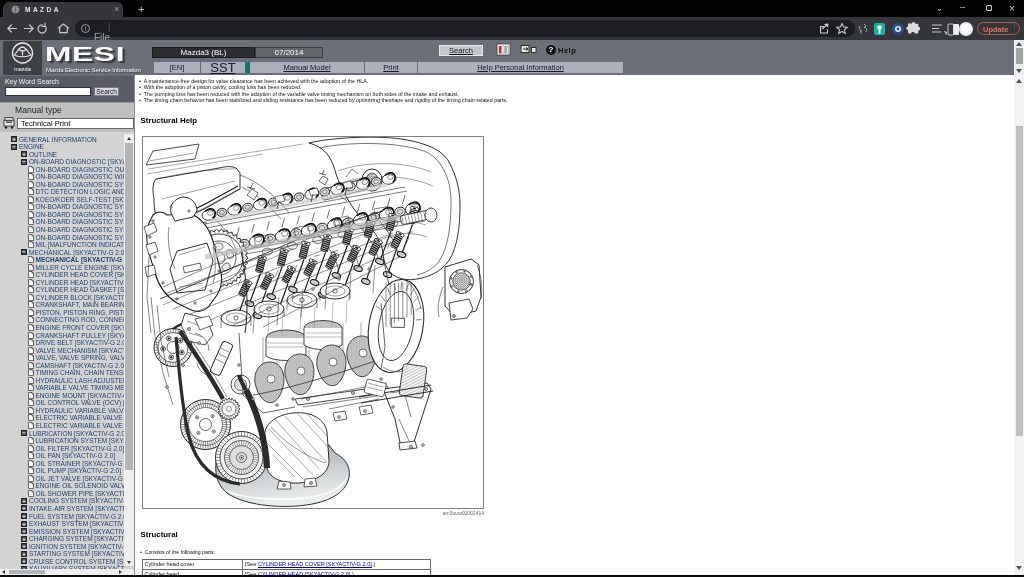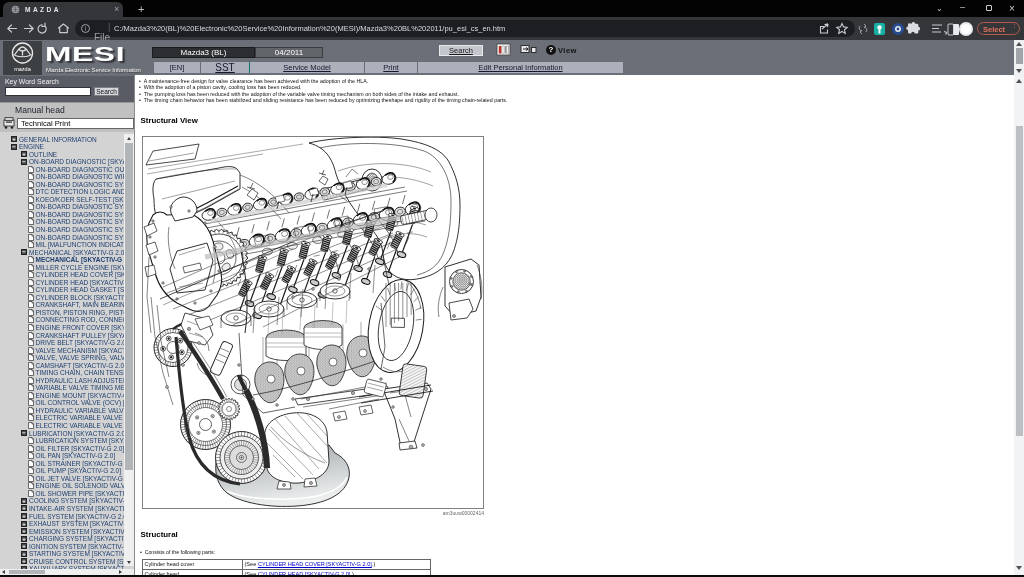--- a/index.html
+++ b/index.html
@@ -36,21 +36,20 @@
       <path d="M18.5 6.5 H27.2 M23.5 3 L27.2 6.5 L23.5 10"></path>
       <path d="M36.2 2.8 A4.1 4.1 0 1 0 39 4 M39 1.2 V4.3 H35.9"></path>
       <path d="M52.5 6 L57.5 2 L62.5 6 M53.7 5.3 V10.6 H61.3 V5.3"></path>
     </g>
   </svg>
 
   <div class="abs" style="left:75px;top:19.5px;width:780px;height:17.5px;background:#1d1e21;border-radius:9px;"></div>
   <div class="abs" style="left:81px;top:23.5px;width:9px;height:9px;border:1px solid #9aa0a6;border-radius:50%;color:#9aa0a6;font-size:6.5px;text-align:center;line-height:8px;">i</div>
   <div class="abs" style="left:94px;top:32px;color:#9aa0a6;font-size:10px;">File</div>
   <div class="abs" style="left:108px;top:22px;color:#5f6368;font-size:9px;">|</div>
-  <div class="abs" style="left:114px;top:23.8px;color:#dadce0;font-size:7.5px;letter-spacing:0;">C:/Mazda3%20(BL)%20Electronic%20Service%20Information%20(MESI)/Mazda3%20BL%202011/pu_esi_cs_en.htm</div>
 
   <svg class="abs" style="left:818px;top:21px;" width="200" height="16" viewBox="0 0 200 16">
     <g stroke="#c7cacd" stroke-width="1.1" fill="none">
       <path d="M4 8 L10 3 M10 3 l-3.5 .5 M10 3 l-.5 3.2 M6 5.5 H2.5 V12 H9.5 V8.5"></path>
       <path d="M24 2.5 l1.6 3.4 3.6 .4 -2.7 2.5 .8 3.6 -3.3 -1.9 -3.3 1.9 .8 -3.6 -2.7 -2.5 3.6 -.4 z"></path>
     </g>
     <path d="M46 3 l2 2 -2 2 M44 9 l-2 2 2 2 M48 11 a3 3 0 0 0 -2 -5 M42 5 a3 3 0 0 0 2 5" stroke="#9aa0a6" stroke-width="1" fill="none"></path>
     <rect x="56" y="2" width="11" height="12" rx="2" fill="#18b0a2"></rect>
     <circle cx="61.5" cy="6.5" r="2.2" fill="#fff"></circle>
     <rect x="60.5" y="8.5" width="2" height="4" fill="#fff"></rect>
@@ -62,79 +61,79 @@
       <path d="M114 4 h10 M114 7.5 h7 M114 11 h9"></path>
       <path d="M126 10.5 l2.5 .8 -.8 2.3" fill="none"></path>
     </g>
     <rect x="130" y="3" width="11" height="11" rx="1" fill="#e8eaed"></rect>
     <rect x="130" y="3" width="5.5" height="11" rx="1" fill="#35363a" stroke="#e8eaed" stroke-width="0.8"></rect>
     <circle cx="148" cy="8" r="7" fill="#e8eaed"></circle>
     <circle cx="148" cy="8" r="5" fill="#fff"></circle>
   </svg>
 
   <div class="abs" style="left:977px;top:21.5px;width:43px;height:13.5px;border:1px solid #b05b4e;border-radius:7px;"></div>
-  <div class="abs" style="left:983px;top:24.5px;color:#e2705c;font-size:7.5px;font-weight:bold;">Select</div>
+  <div class="abs" style="left:983px;top:24.5px;color:#e2705c;font-size:7.5px;font-weight:bold;">Update</div>
   <div class="abs" style="left:1011px;top:23px;color:#e2705c;font-size:7px;line-height:3.4px;">⋮<br></div>
 
   <div class="abs" style="left:0;top:40px;width:1014px;height:35.5px;background:#6b6f77;"></div>
 
   <div class="abs" style="left:3px;top:40.5px;width:39px;height:34px;background:#3d4043;"></div>
   <svg class="abs" style="left:10px;top:42px;" width="25" height="31" viewBox="0 0 25 31">
     <circle cx="12.5" cy="11" r="10" fill="none" stroke="#e8e8e8" stroke-width="1.4"></circle>
     <path d="M4 13.5 L8.8 7.2 Q12.5 10.8 16.2 7.2 L21 13.5 M8.8 7.2 Q10.5 5.2 12.5 4.8 Q14.5 5.2 16.2 7.2 M12.5 9.5 L12.5 13.5 M5 13.5 Q12.5 16 20 13.5" fill="none" stroke="#e8e8e8" stroke-width="1.2"></path>
     <text x="12.5" y="29" font-size="5.5" fill="#fff" text-anchor="middle" font-family="Liberation Sans">mazda</text>
   </svg>
   <div class="abs" style="left:45px;top:42px;width:120px;height:25px;color:#fff;font-size:24px;font-weight:bold;letter-spacing:0.5px;text-shadow:1.8px 1.8px 1.2px #35353a;transform:scale(1.32,0.88);transform-origin:top left;">MESI</div>
   <div class="abs" style="left:46px;top:66.5px;color:#f2f2f2;font-size:6.05px;letter-spacing:-0.15px;text-shadow:0.7px 0.7px 0.7px #3a3a3a;">Mazda Electronic Service Information</div>
 
   <div class="abs" style="left:152px;top:47px;width:103px;height:11px;background:#2c2e31;border:1px solid #1a1c1e;color:#fff;font-size:8px;text-align:center;line-height:10px;">Mazda3 (BL)</div>
-  <div class="abs" style="left:255px;top:47px;width:68px;height:11px;background:#616469;border:1px solid #3a3c3f;color:#fff;font-size:8px;text-align:center;line-height:10px;">04/2011</div>
+  <div class="abs" style="left:255px;top:47px;width:68px;height:11px;background:#616469;border:1px solid #3a3c3f;color:#fff;font-size:8px;text-align:center;line-height:10px;">07/2014</div>
 
   <div class="abs" style="left:438px;top:44px;width:46px;height:13px;background:#c3c7cd;border:1px solid #6a6e74;outline:1px solid #e8eaec;outline-offset:-2px;color:#16181a;font-size:7.5px;text-align:center;line-height:12px;text-decoration:underline;">Search</div>
 
   <svg class="abs" style="left:496px;top:43px;" width="16" height="14" viewBox="0 0 16 14">
     <rect x="1" y="1" width="13" height="11" fill="#f6f6f6" stroke="#444" stroke-width="0.8"></rect>
     <rect x="2.8" y="3" width="2.6" height="7.5" fill="#c03028"></rect>
     <rect x="6" y="3" width="2" height="7.5" fill="#fff" stroke="#777" stroke-width="0.4"></rect>
     <rect x="8.6" y="3" width="1.6" height="7.5" fill="#999"></rect>
     <rect x="10.8" y="3" width="2" height="7.5" fill="#eee" stroke="#666" stroke-width="0.4"></rect>
   </svg>
 
   <svg class="abs" style="left:520px;top:44px;" width="17" height="12" viewBox="0 0 17 12">
     <rect x="0.5" y="1" width="9" height="8" fill="#2e2e2e"></rect>
     <rect x="1.5" y="2" width="7" height="6" fill="#e8e8e8"></rect>
     <path d="M3 5 h5 m0 0 l-2 -1.6 m2 1.6 l-2 1.6" stroke="#222" stroke-width="1"></path>
     <rect x="11" y="3" width="5.5" height="6" fill="#2e2e2e"></rect>
     <rect x="12" y="4" width="3.5" height="4" fill="#e8e8e8"></rect>
   </svg>
 
   <div class="abs" style="left:546px;top:45px;width:10px;height:10px;background:#111;border-radius:50%;color:#fff;font-size:8px;font-weight:bold;text-align:center;line-height:10px;">?</div>
-  <div class="abs" style="left:558px;top:46px;color:#111;font-size:7.5px;font-weight:bold;letter-spacing:0.5px;">View</div>
+  <div class="abs" style="left:558px;top:46px;color:#111;font-size:7.5px;font-weight:bold;letter-spacing:0.5px;">Help</div>
 
   <div class="abs" style="left:153px;top:60.5px;width:471px;height:13.5px;background:#adafba;border:1px solid #6a6e74;display:flex;">
     <div style="width:47px;border-right:1px solid #6a6e74;color:#15182e;font-size:7.5px;text-align:center;line-height:12px;">[EN]</div>
-    <div style="width:49px;border-right:1px solid #0f766e;color:#15182e;font-size:10px;text-align:center;line-height:12px;text-decoration:underline;">SST</div>
-    <div style="width:115px;border-right:1px solid #6a6e74;color:#15182e;font-size:7.5px;text-align:center;line-height:12px;text-decoration:underline;">Service Model</div>
+    <div style="width:49px;border-right:5px solid #0f766e;color:#15182e;font-size:13px;text-align:center;line-height:12px;text-decoration:underline;">SST</div>
+    <div style="width:115px;border-right:1px solid #6a6e74;color:#15182e;font-size:7.5px;text-align:center;line-height:12px;text-decoration:underline;">Manual Model</div>
     <div style="width:53px;border-right:1px solid #6a6e74;color:#15182e;font-size:7.5px;text-align:center;line-height:12px;text-decoration:underline;">Print</div>
-    <div style="flex:1;color:#15182e;font-size:7.5px;text-align:center;line-height:12px;text-decoration:underline;">Edit Personal Information</div>
+    <div style="flex:1;color:#15182e;font-size:7.5px;text-align:center;line-height:12px;text-decoration:underline;">Help Personal Information</div>
   </div>
   <div class="abs" style="left:135px;top:74.5px;width:879px;height:1.5px;background:#fff;"></div>
 
   <div class="abs" style="left:1014px;top:40px;width:10px;height:35.5px;background:#f0f1f2;"></div>
   <div class="abs" style="left:1015.5px;top:47.5px;width:7px;height:16px;background:#a2a5a8;"></div>
   <div class="abs" style="left:1016px;top:41.5px;width:0;height:0;border-left:3px solid transparent;border-right:3px solid transparent;border-bottom:4px solid #4e5052;"></div>
   <div class="abs" style="left:1016px;top:68.5px;width:0;height:0;border-left:3px solid transparent;border-right:3px solid transparent;border-top:4px solid #4e5052;"></div>
 
   <div class="abs" style="left:0;top:76px;width:134px;height:501px;background:#d3d3d3;"></div>
   <div class="abs" style="left:0;top:76px;width:134px;height:26px;background:#595c64;"></div>
   <div class="abs" style="left:5px;top:78px;color:#f2f2f2;font-size:6.9px;">Key Word Search</div>
   <div class="abs" style="left:5px;top:87px;width:86px;height:9px;background:#fff;border:1px solid #2f3237;"></div>
   <div class="abs" style="left:94px;top:87px;width:25px;height:9px;background:#d4d7db;border:1px solid #7b7f85;color:#111;font-size:6.5px;text-align:center;line-height:8px;">Search</div>
   <div class="abs" style="left:0;top:102px;width:134px;height:30px;background:#c0c0c0;border-top:1px solid #999;"></div>
-  <div class="abs" style="left:15px;top:105px;color:#20262e;font-size:8.6px;">Manual head</div>
+  <div class="abs" style="left:15px;top:105px;color:#20262e;font-size:8.6px;">Manual type</div>
 
   <svg class="abs" style="left:3px;top:116px;" width="13" height="13" viewBox="0 0 13 13">
     <rect x="1" y="4" width="10" height="6" fill="#e8e8e8" stroke="#222" stroke-width="0.8"></rect>
     <rect x="2" y="1.5" width="8" height="3" fill="#d0d0d0" stroke="#222" stroke-width="0.7"></rect>
     <rect x="3" y="5.5" width="6" height="1.2" fill="#222"></rect>
     <circle cx="3" cy="11.5" r="1.3" fill="#222"></circle>
     <circle cx="9" cy="11.5" r="1.3" fill="#222"></circle>
   </svg>
   <div class="abs" style="left:17px;top:117.5px;width:116.5px;height:11px;background:#fff;border:1px solid #666;color:#000;font-size:7.6px;line-height:10px;padding-left:3px;">Technical Print</div>
 
@@ -395,21 +394,21 @@
 
   <div class="abs" style="left:134px;top:76px;width:1px;height:501px;background:#8a8a8a;"></div>
 
   <div class="abs" style="left:135px;top:76px;width:879px;height:501px;background:#fff;"></div>
   <div id="bullets" class="abs" style="left:139px;top:78px;width:880px;color:#111;font-size:5.3px;line-height:6.3px;">
       <div style="margin-bottom:0;">•&nbsp;&nbsp;A maintenance-free design for valve clearance has been achieved with the adoption of the HLA.</div>
       <div style="margin-bottom:0;">•&nbsp;&nbsp;With the adoption of a piston cavity, cooling loss has been reduced.</div>
       <div style="margin-bottom:0;">•&nbsp;&nbsp;The pumping loss has been reduced with the adoption of the variable valve timing mechanism on both sides of the intake and exhaust.</div>
       <div style="margin-bottom:0;">•&nbsp;&nbsp;The timing chain behavior has been stabilized and sliding resistance has been reduced by optimizing theshape and rigidity of the timing chain-related parts.</div>
     </div>
-  <div class="abs" style="left:140.5px;top:116px;color:#000;font-size:7.9px;font-weight:bold;">Structural View</div>
+  <div class="abs" style="left:140.5px;top:116px;color:#000;font-size:7.9px;font-weight:bold;">Structural Help</div>
 
   <div class="abs" style="left:141.5px;top:135.5px;width:342px;height:373.5px;border:1px solid #808080;background:#fff;"></div>
   <svg id="engine" class="abs" style="left:142.5px;top:136.5px;" width="340" height="371.5" viewBox="0 0 340 371.5">
       <defs>
 <pattern id="stip" width="2.6" height="2.6" patternUnits="userSpaceOnUse">
  <rect width="2.6" height="2.6" fill="#d4d4d4"></rect>
  <circle cx="0.7" cy="0.8" r="0.5" fill="#6e6e6e"></circle>
  <circle cx="1.9" cy="2.0" r="0.45" fill="#7a7a7a"></circle>
 </pattern>
 <pattern id="hatch" width="2.6" height="2.6" patternUnits="userSpaceOnUse" patternTransform="rotate(55)">

